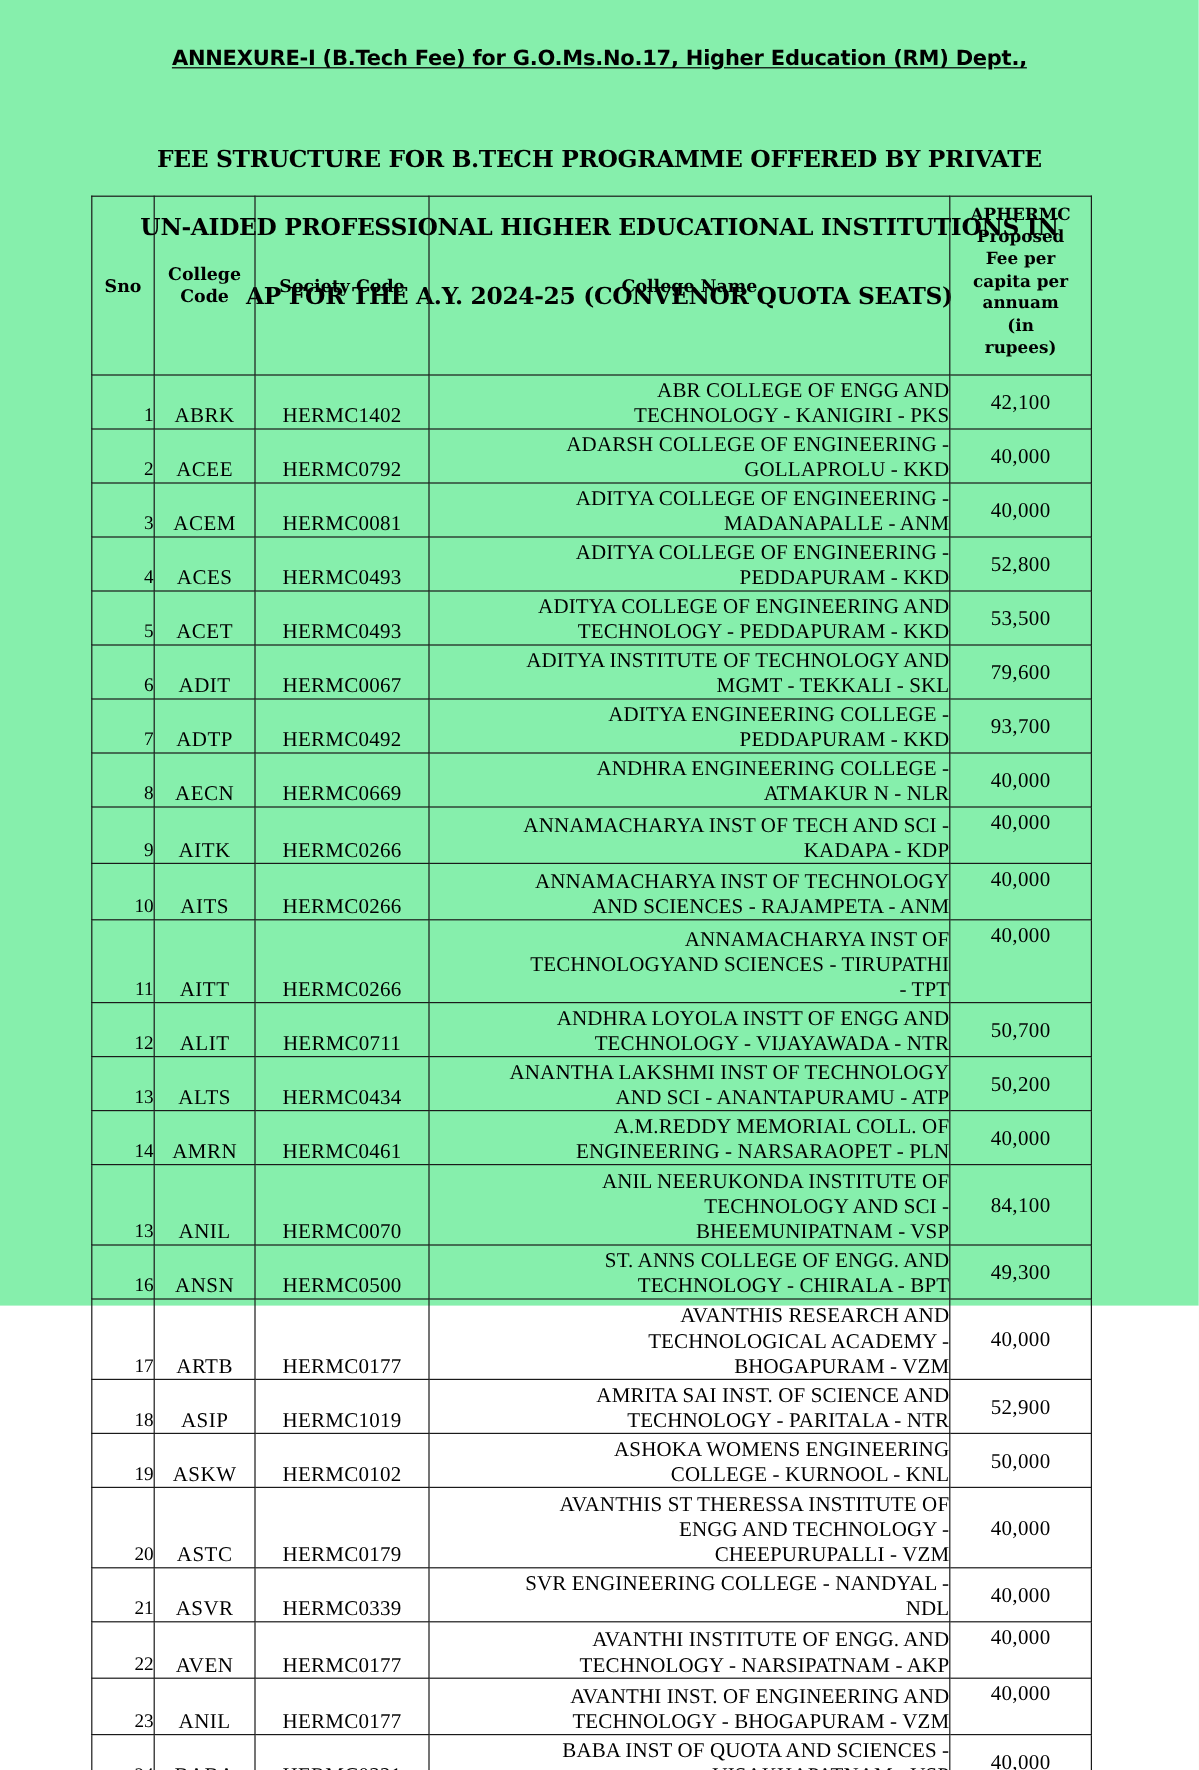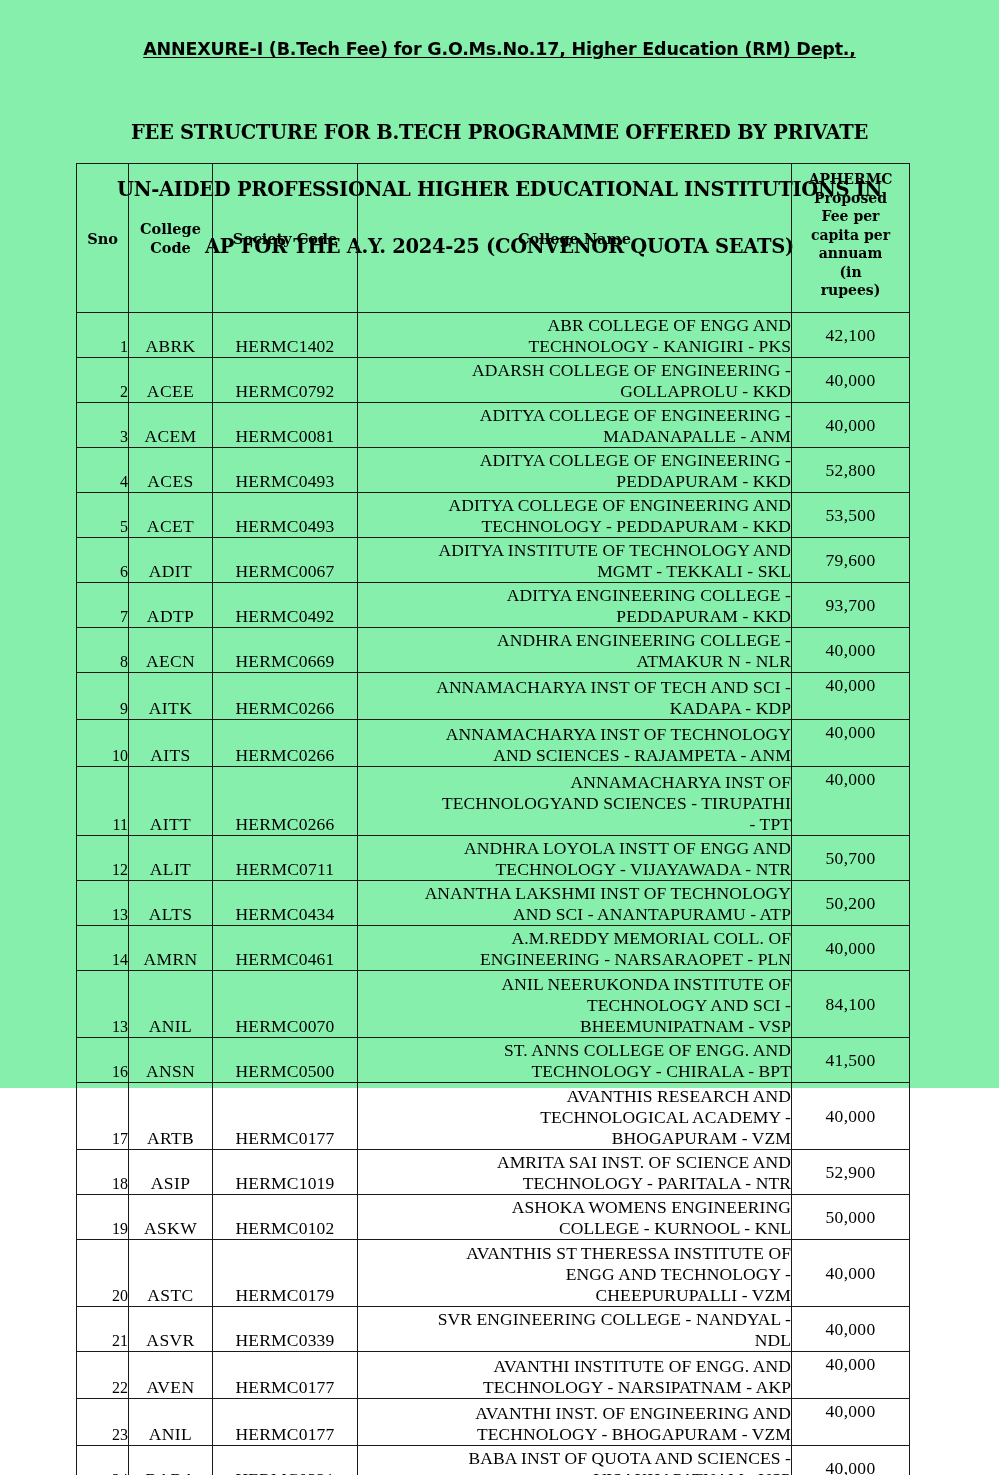--- a/index.html
+++ b/index.html
@@ -354,21 +354,21 @@
             <td class="fee middle">84,100</td>
           </tr>
           <tr class="r2">
             <td class="sno">16</td>
             <td class="ccode">ANSN</td>
             <td class="scode">HERMC0500</td>
             <td class="cname">
               <span class="ln">ST. ANNS COLLEGE OF ENGG. AND</span>
               <span class="ln">TECHNOLOGY - CHIRALA - BPT</span>
             </td>
-            <td class="fee middle">41,500</td>
+            <td class="fee middle">49,300</td>
           </tr>
           <tr class="r3">
             <td class="sno">17</td>
             <td class="ccode">ARTB</td>
             <td class="scode">HERMC0177</td>
             <td class="cname">
               <span class="ln">AVANTHIS RESEARCH AND</span>
               <span class="ln">TECHNOLOGICAL ACADEMY -</span>
               <span class="ln">BHOGAPURAM - VZM</span>
             </td>

